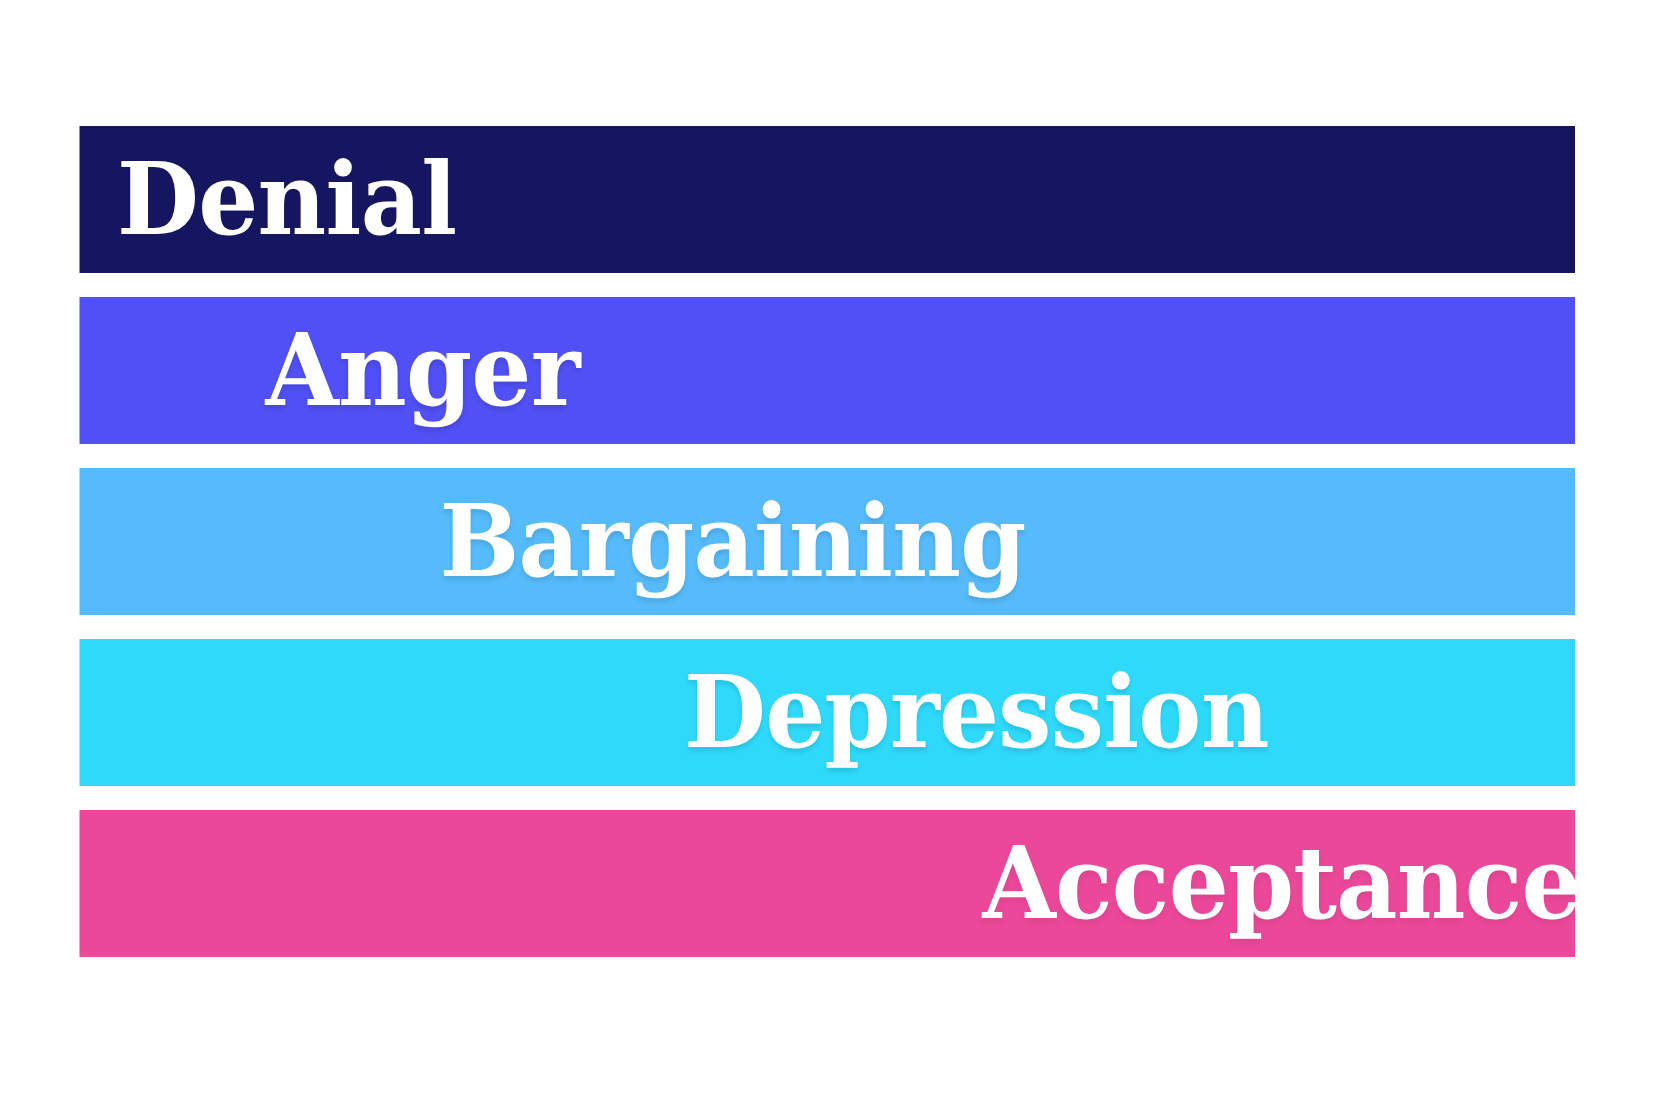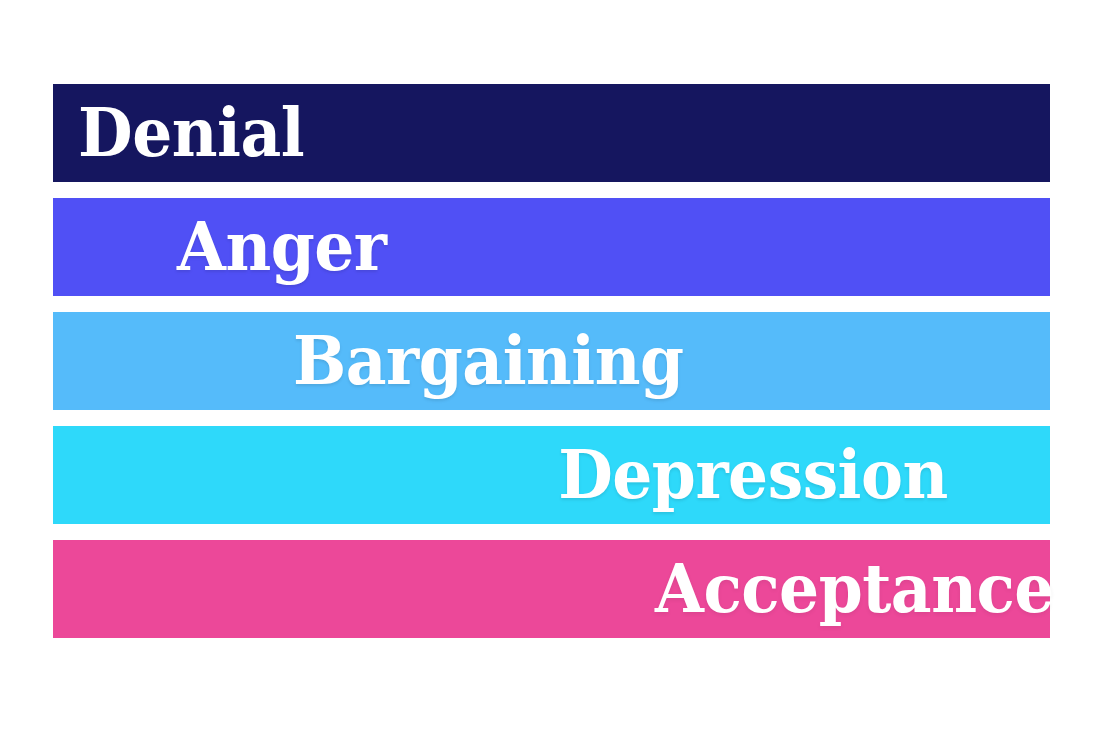--- a/index.html
+++ b/index.html
@@ -42,21 +42,21 @@
     white-space: nowrap;
     -webkit-font-smoothing: antialiased;
     transform: scaleY(1.06);
     transform-origin: center center;
   }
 
   
   .bar-1 { top: 84px;  }
   .bar-2 { top: 198px; }
   .bar-3 { top: 312px; }
-  .bar-4 { top: 426px; justify-content: center; }
+  .bar-4 { top: 426px; }
   .bar-5 { top: 540px; }
 
   
   .bar-1 .stage-label { padding-left: 25px;  }
   .bar-2 .stage-label { padding-left: 124px; }
   .bar-3 .stage-label { padding-left: 240px; }
   .bar-4 .stage-label { padding-left: 403px; }
   .bar-5 .stage-label { padding-left: 602px; }
 
   

